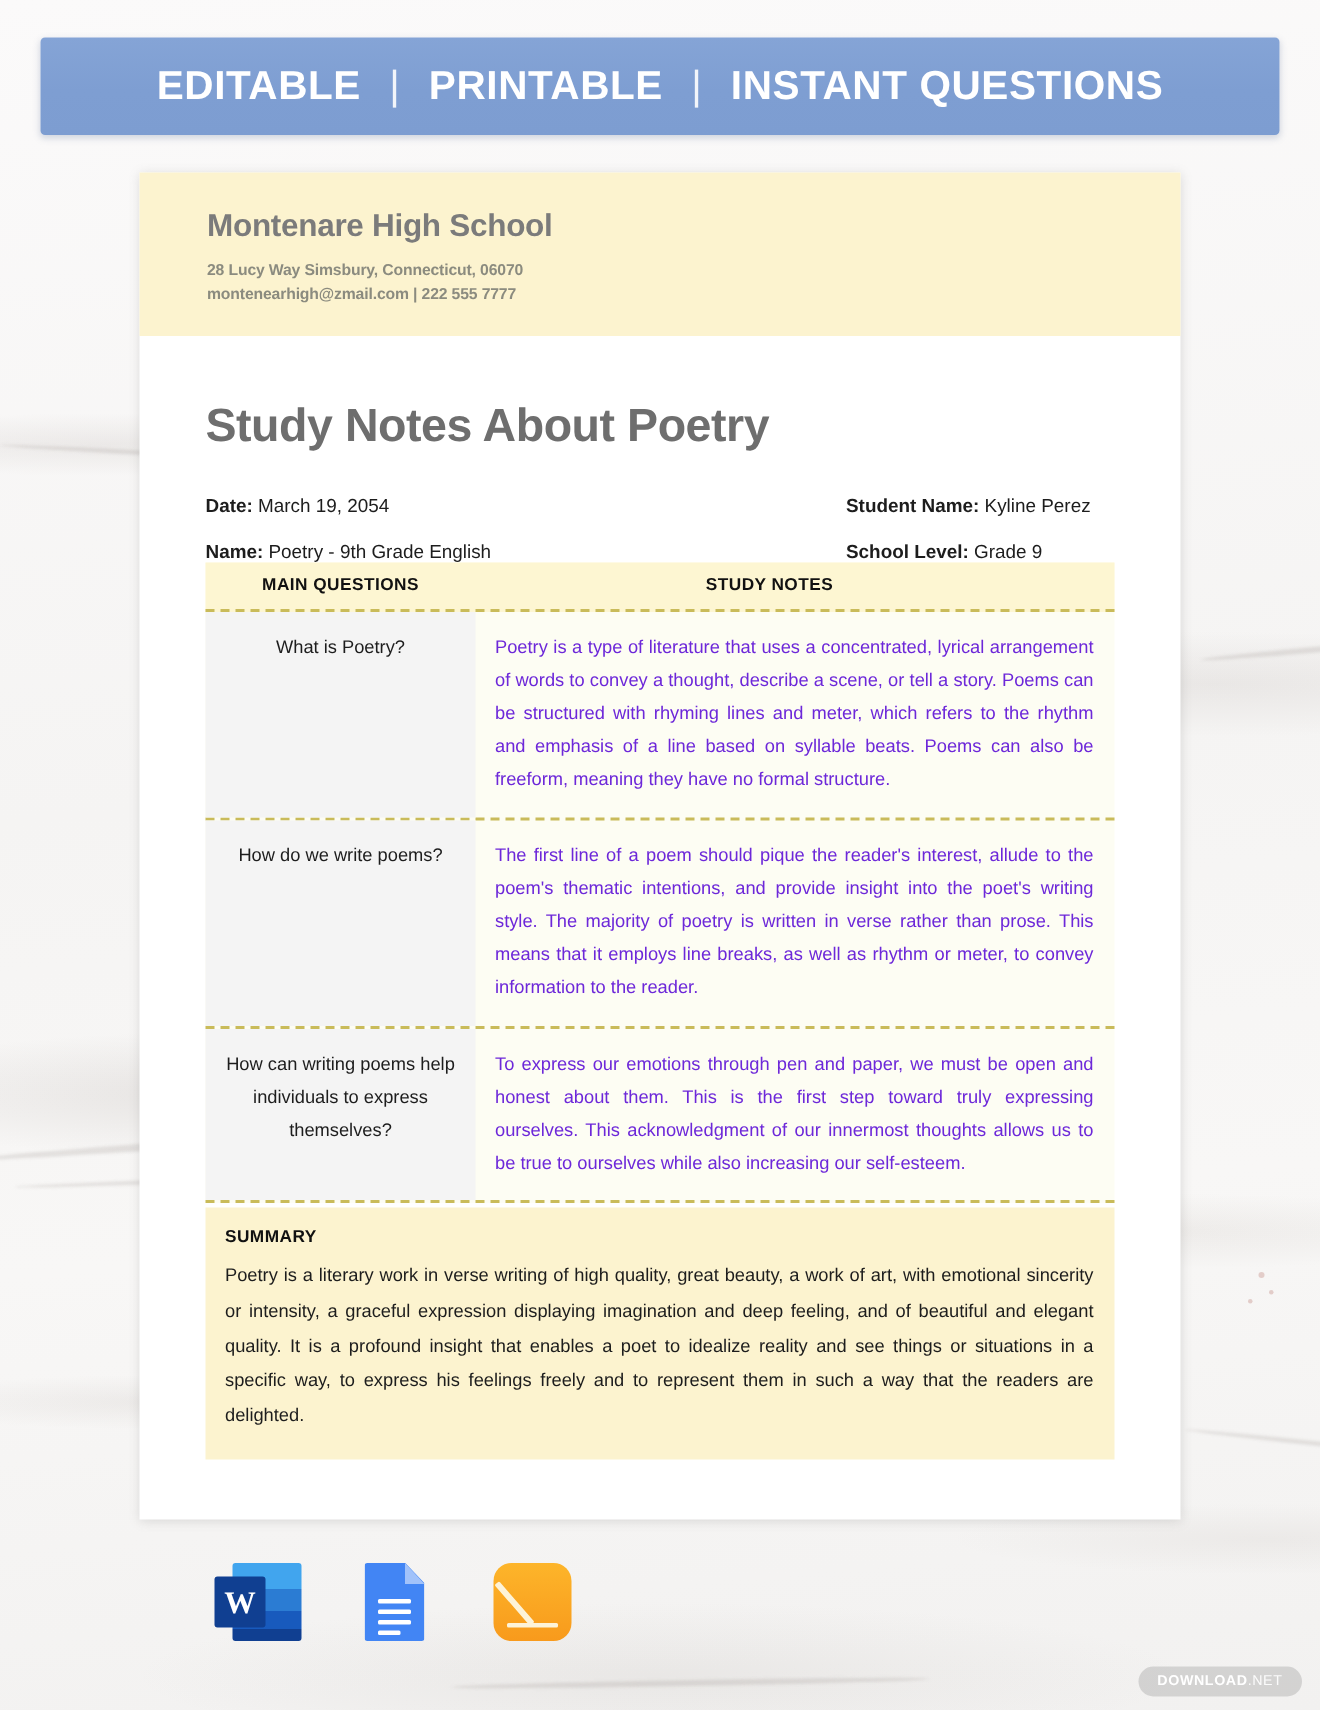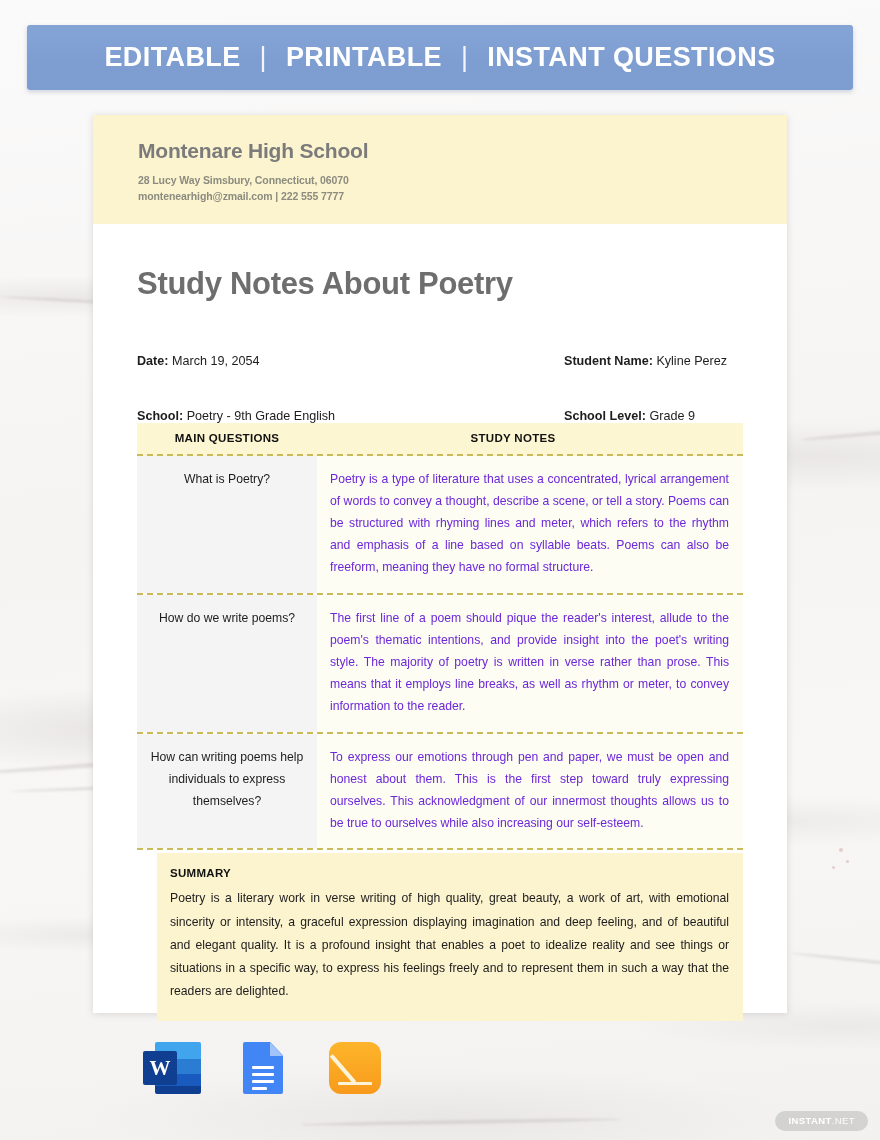--- a/index.html
+++ b/index.html
@@ -115,21 +115,21 @@
   }
 
   .meta-grid {
     margin-top: 28px;
     display: grid;
     grid-template-columns: 1fr 1fr;
     row-gap: 17px;
     font-size: 12.6px;
     color: #1d1d1d;
   }
-  .meta-cell { white-space: nowrap; margin-top: 24px; }
+  .meta-cell { white-space: nowrap; }
   .meta-cell.right { padding-left: 124px; }
   .meta-label { font-weight: bold; }
   .meta-value { font-weight: normal; }
 
   
   .notes-table {
     background: #fdfdf3;
   }
   .table-head {
     background: #fdf6d2;
@@ -179,21 +179,20 @@
     line-height: 1.82;
     text-align: justify;
     text-justify: inter-word;
   }
 
   
   .summary-box {
     background: #fcf3cf;
     padding: 14px 14px 18px 13px;
     margin-top: 3px;
-    margin-left: 20px;
   }
   .summary-title {
     font-size: 11.5px;
     font-weight: bold;
     color: #111;
     letter-spacing: 0.3px;
     margin-bottom: 8px;
   }
   .summary-text {
     font-size: 12.2px;
@@ -324,21 +323,21 @@
     <div class="meta-grid">
       <div class="meta-cell">
         <span class="meta-label">Date:</span>
         <span class="meta-value">March 19, 2054</span>
       </div>
       <div class="meta-cell right">
         <span class="meta-label">Student Name:</span>
         <span class="meta-value">Kyline Perez</span>
       </div>
       <div class="meta-cell">
-        <span class="meta-label">School:</span>
+        <span class="meta-label">Name:</span>
         <span class="meta-value">Poetry - 9th Grade English</span>
       </div>
       <div class="meta-cell right">
         <span class="meta-label">School Level:</span>
         <span class="meta-value">Grade 9</span>
       </div>
     </div>
 
     <div class="notes-table">
 
@@ -393,14 +392,14 @@
   <div class="fmt-icon">
     <div class="pages-tile">
       <div class="pages-pen"></div>
       <div class="pages-base"></div>
     </div>
   </div>
 
 </div>
 
 <div class="watermark">
-  <span>INSTANT</span><span class="tnet">.NET</span>
+  <span>DOWNLOAD</span><span class="tnet">.NET</span>
 </div>
 
 </body></html>

